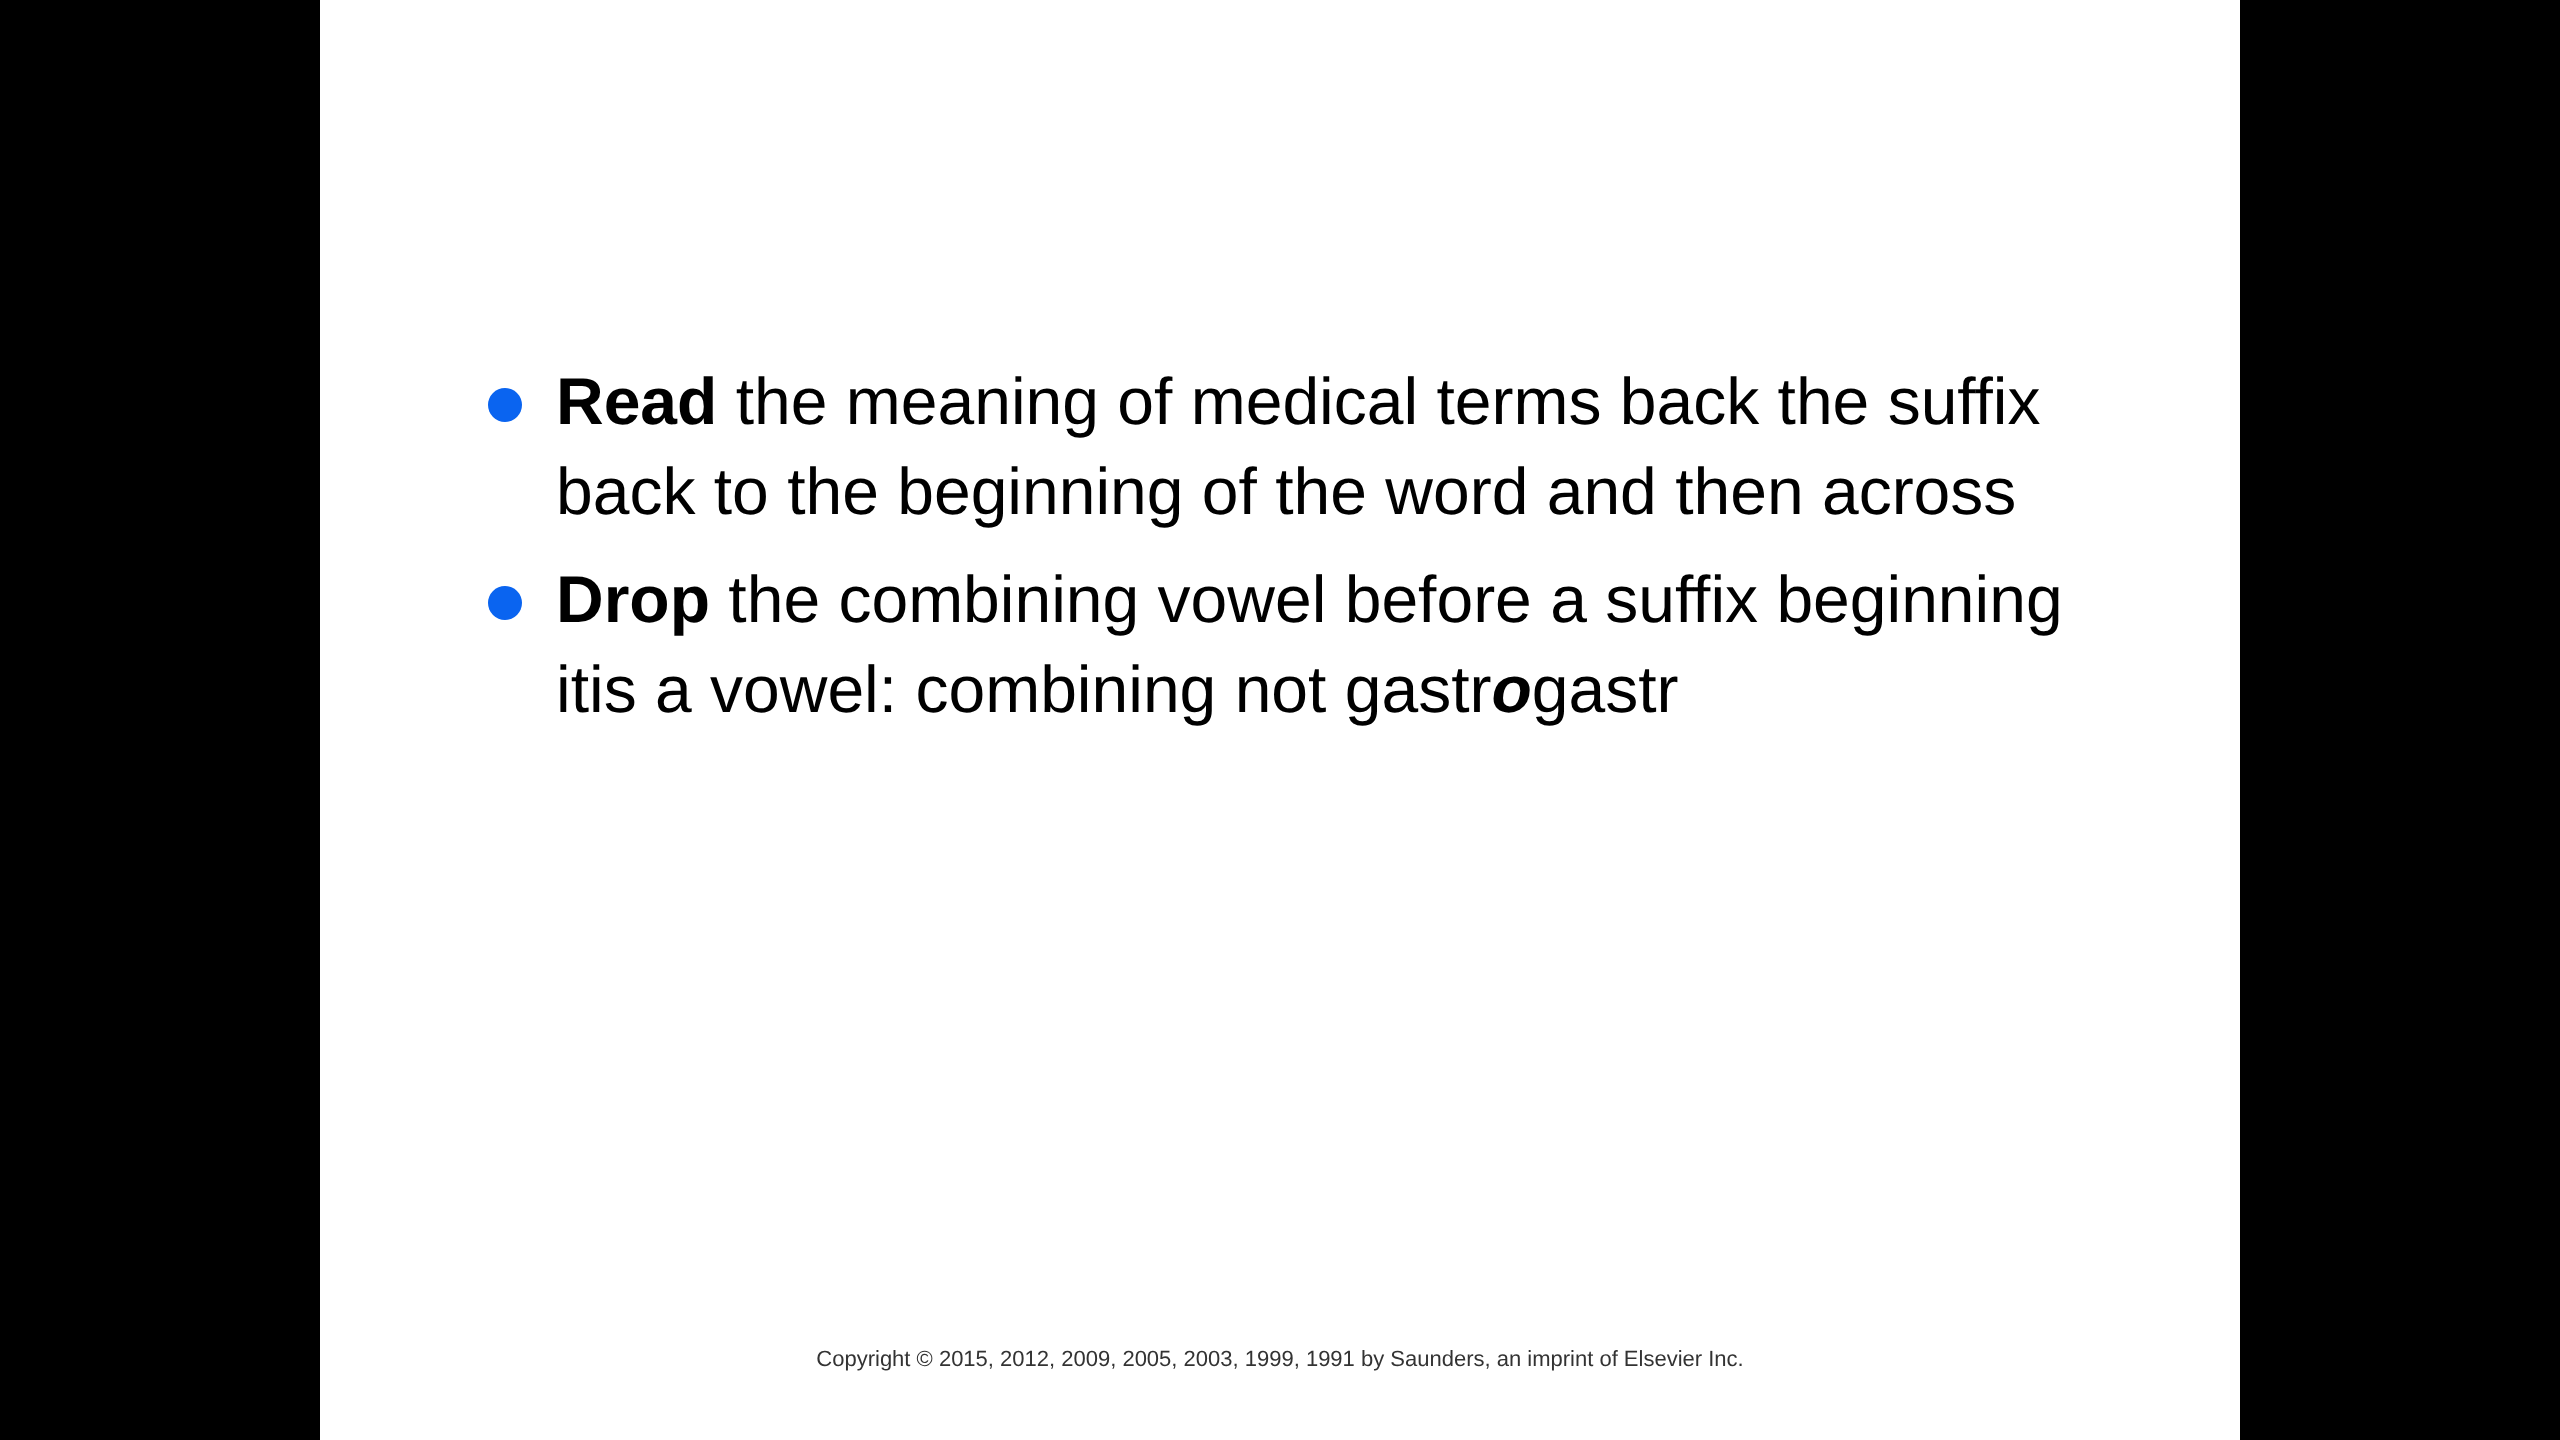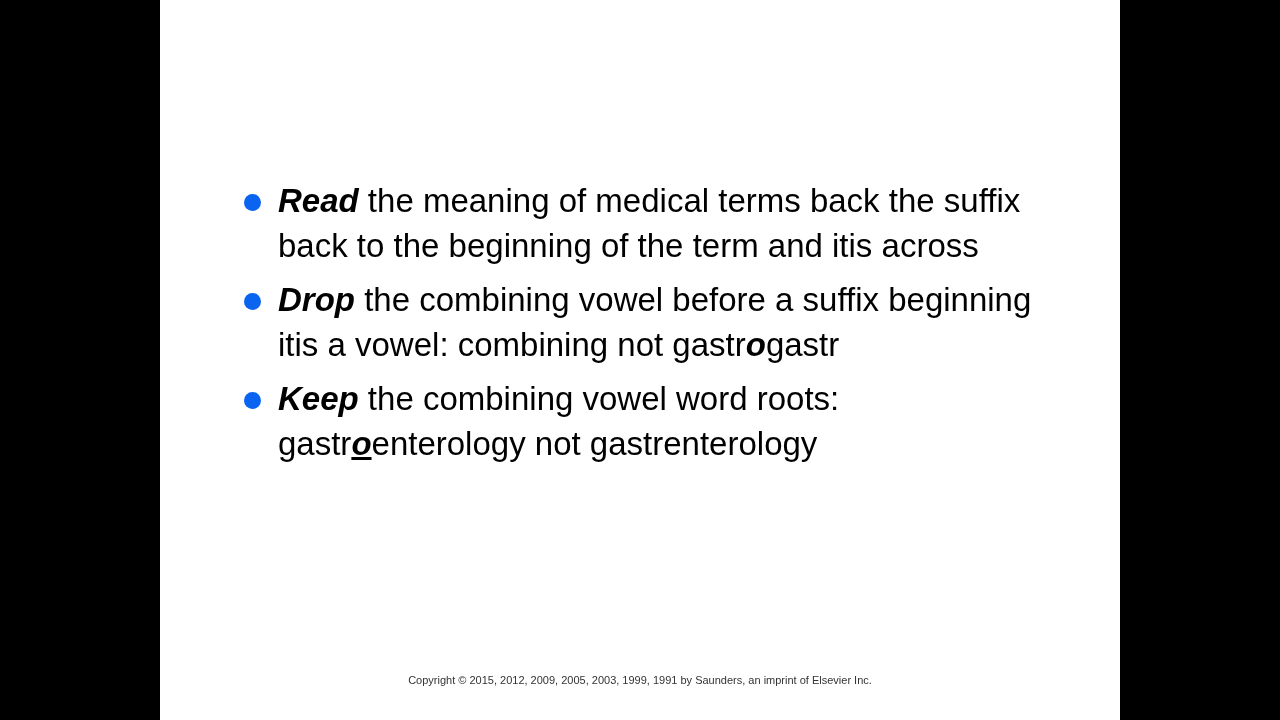--- a/index.html
+++ b/index.html
@@ -40,47 +40,43 @@
       line-height: 45px;
       margin-bottom: 9px;
     }
     .bullet-dot {
       position: absolute;
       left: 0; top: 16px;
       width: 17px; height: 17px;
       border-radius: 50%;
       background: #0a64f0;
     }
-    .b-i { font-weight: bold; font-style: italic; }
+    .b-i { font-weight: bold; }
     .it { }
     .it-bold { font-style: italic; font-weight: bold; }
     .it-bold-u { font-style: italic; font-weight: bold; text-decoration: underline; }
     .copyright {
       position: absolute;
       left: 0; top: 674px;
       width: 960px;
       text-align: center;
       font-size: 11px;
       color: #333333;
     }
   </style>
 </head>
 <body>
 
 <div class="slide">
 
   <ul class="bullets">
     <li class="bullet-item">
       <span class="bullet-dot" style="background: rgb(10, 100, 240);"></span>
-      <span class="b-i">Read</span><span> the meaning of medical terms back the </span><span class="it">suffix</span><span> back to the beginning of the term and itis across</span>
+      <span class="b-i">Read</span><span> the meaning of medical terms back the </span><span class="it">suffix</span><span> back to the beginning of the word and then across</span>
     </li>
     <li class="bullet-item">
       <span class="bullet-dot" style="background: rgb(10, 100, 240);"></span>
       <span class="b-i">Drop</span><span> the combining vowel before a suffix beginning itis a vowel: </span><span class="it">combining not gastr</span><span class="it-bold">o</span><span class="it">gastr</span>
-    </li>
-    <li class="bullet-item">
-      <span class="bullet-dot" style="background: rgb(10, 100, 240);"></span>
-      <span class="b-i">Keep</span><span> the combining vowel word roots: </span><br><span class="it">gastr</span><span class="it-bold-u">o</span><span class="it">enterology not gastrenterology</span>
     </li>
   </ul>
 
   <div class="copyright">Copyright © 2015, 2012, 2009, 2005, 2003, 1999, 1991 by Saunders, an imprint of Elsevier Inc.</div>
 </div>
 
 </body></html>

